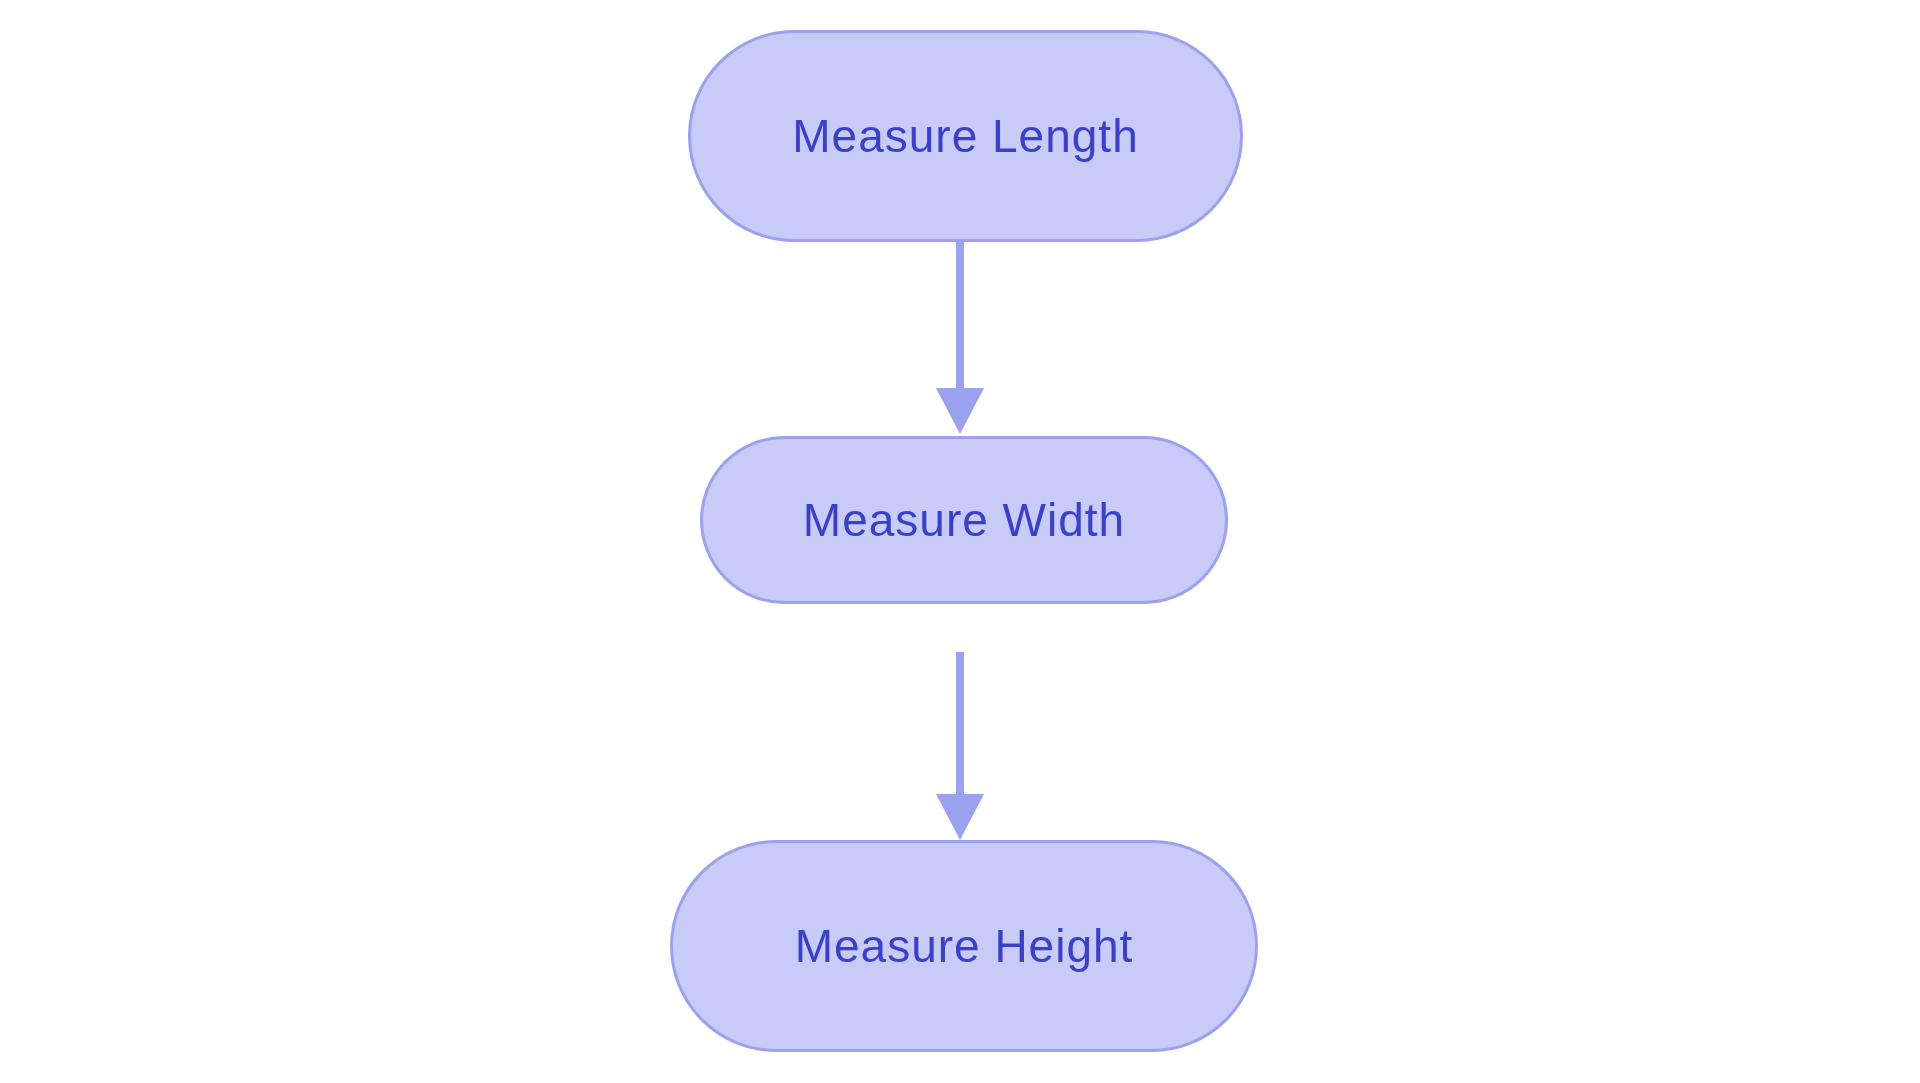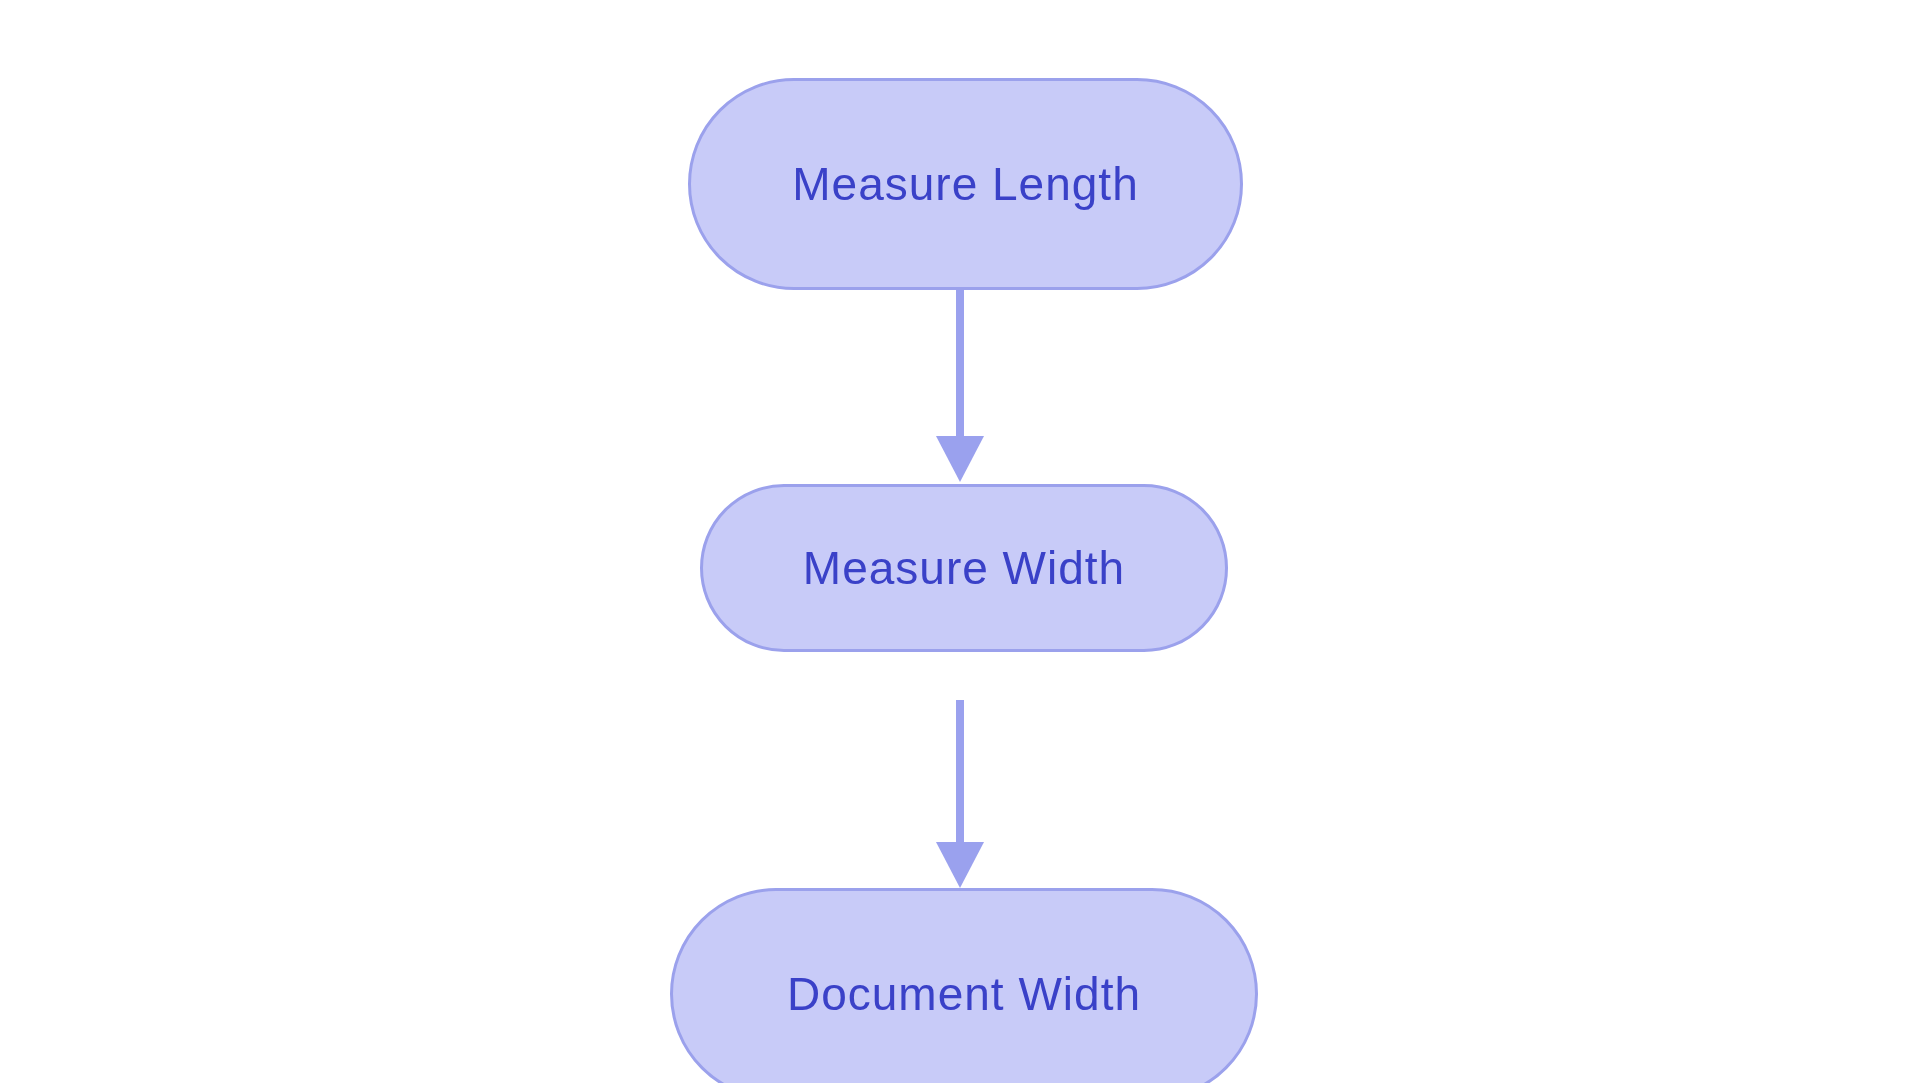--- a/index.html
+++ b/index.html
@@ -10,21 +10,20 @@
     width: 1920px;
     height: 1083px;
     background: var(--background, #ffffff);
     position: relative;
     overflow: hidden;
     font-family: "Liberation Sans", sans-serif;
   }
   .canvas {
     position: absolute;
     inset: 0;
-    margin-top: 48px;
   }
   .node {
     position: absolute;
     box-sizing: border-box;
     border-radius: 999px;
     background: var(--node-fill, #c8cbf8);
     border: 3px solid var(--node-border, #9ba1ec);
     display: flex;
     align-items: center;
     justify-content: center;
@@ -69,16 +68,16 @@
   <div class="edge-head" id="edge-1-head"></div>
 
   <div class="node" id="node-2">
     <span>Measure Width</span>
   </div>
 
   <div class="edge-line" id="edge-2-line"></div>
   <div class="edge-head" id="edge-2-head"></div>
 
   <div class="node" id="node-3">
-    <span>Document Width</span>
+    <span>Measure Height</span>
   </div>
 
 </div>
 
 </body></html>

